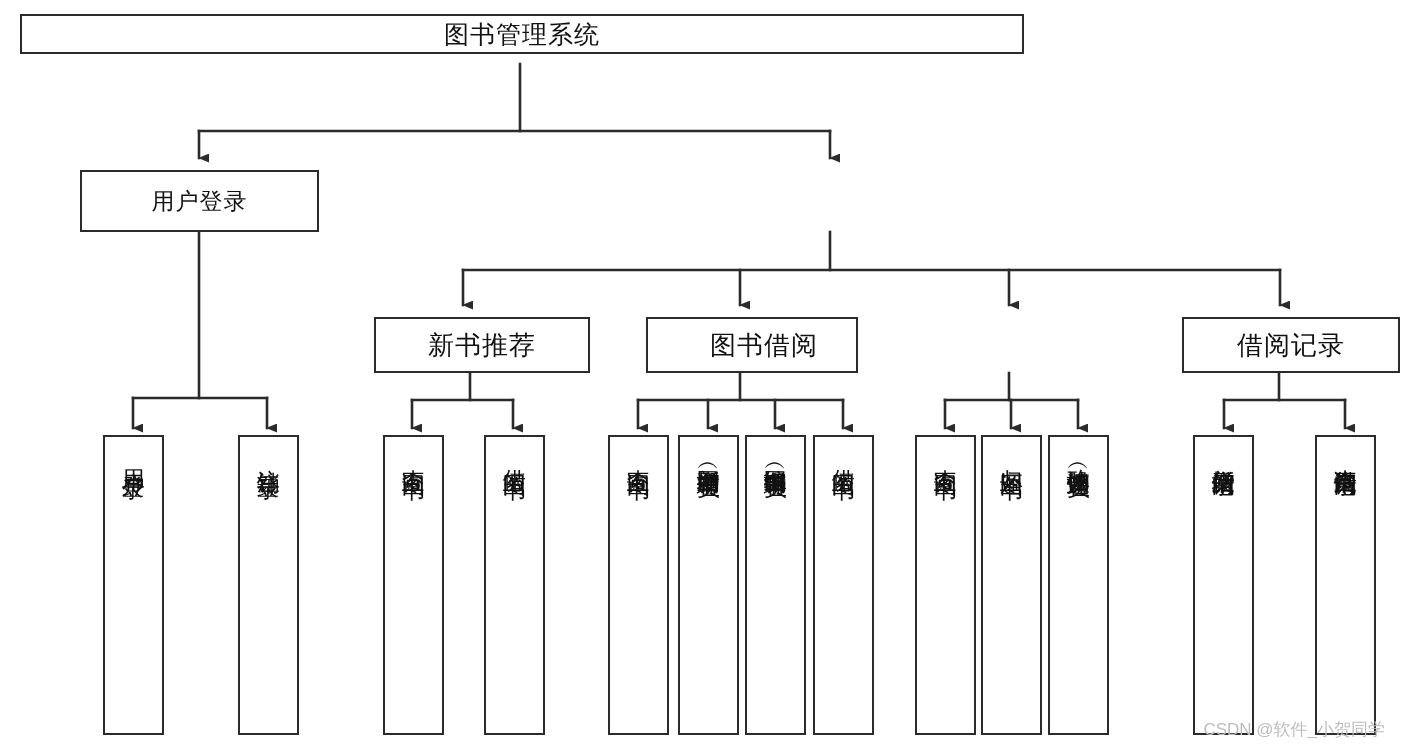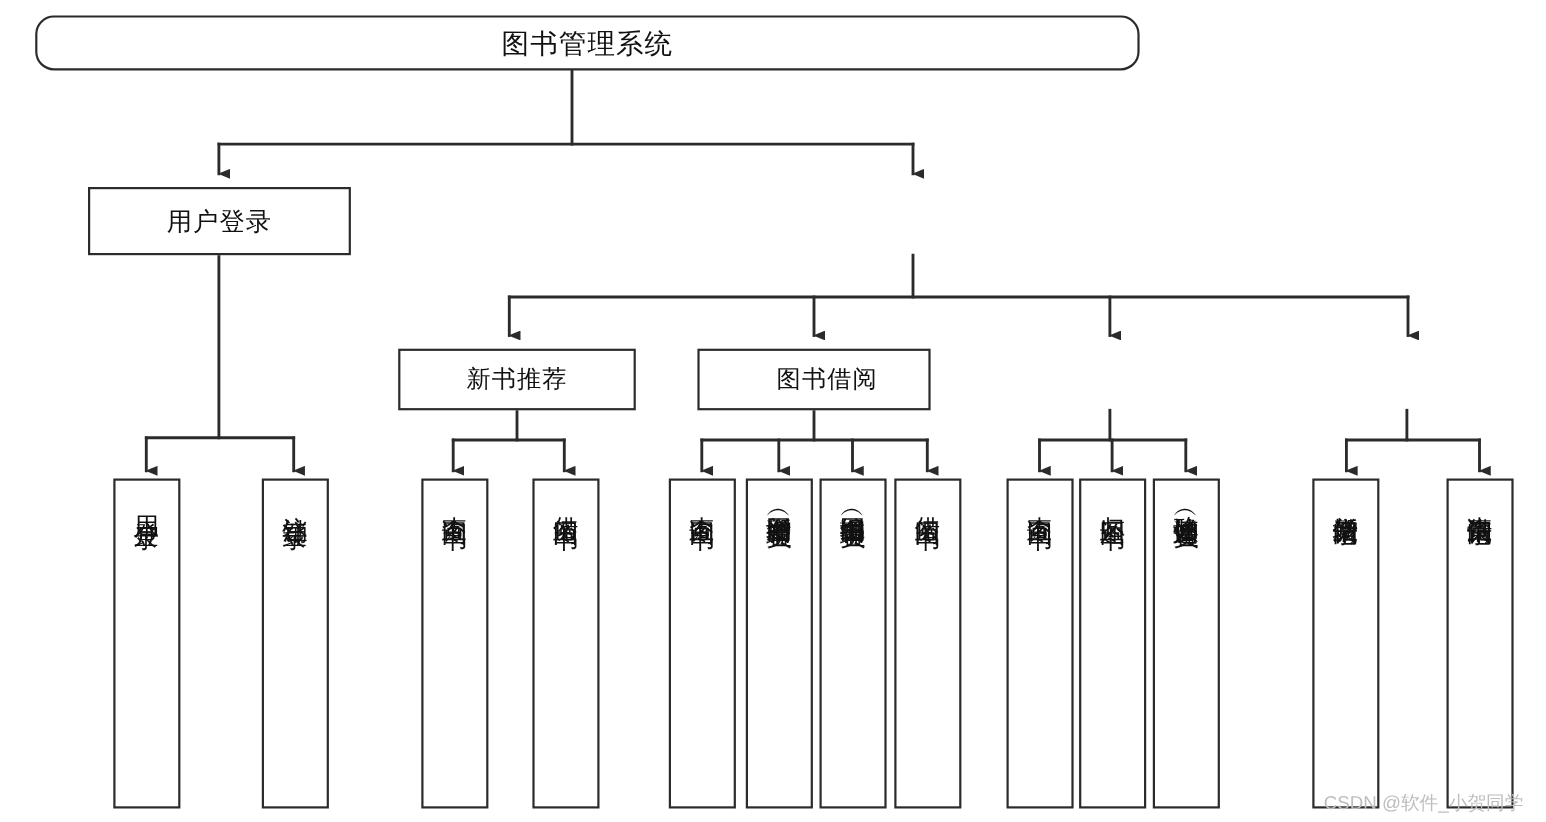--- a/index.html
+++ b/index.html
@@ -38,22 +38,23 @@
   }
   .node.root {
     font-size: 25px;
     letter-spacing: 1px;
   }
   .node.level1 {
     font-size: 23px;
     letter-spacing: 1px;
   }
   .node.level2 {
-    font-size: 22px;
-    letter-spacing: 1px;
+    font-size: 26px;
+    letter-spacing: 1px;
+    margin-left: 12px;
   }
   
   .node.leaf {
     font-size: 23px;
     align-items: flex-start;
     justify-content: center;
     padding-top: 14px;
   }
   .node.leaf .vtext {
     writing-mode: vertical-rl;
@@ -124,34 +125,37 @@
       <path d="M1011,400 L1011,428" marker-end="url(#arrow)"></path>
       <path d="M1078,400 L1078,428" marker-end="url(#arrow)"></path>
 
       <path d="M1279,373 L1279,400"></path>
       <path d="M1224,400 L1345,400"></path>
       <path d="M1224,400 L1224,428" marker-end="url(#arrow)"></path>
       <path d="M1345,400 L1345,428" marker-end="url(#arrow)"></path>
     </g>
   </svg>
 
-  <div class="node root" style="left:32px; top:14px; width:1004px; height:50px;border-radius:17px;">
+  <div class="node root" style="left:20px; top:14px; width:1004px; height:40px;">
     <span>图书管理系统</span>
   </div>
 
   <div class="node level1" style="left:80px; top:170px; width:239px; height:62px;">
     <span>用户登录</span>
   </div>
 
   <div class="node level2" style="left:362px; top:317px; width:216px; height:56px;">
     <span>新书推荐</span>
   </div>
   <div class="node level2" style="left:634px; top:317px; width:212px; height:56px;padding-left:24px;">
     <span>图书借阅</span>
   </div>
+  <div class="node level2" style="left:1170px; top:317px; width:218px; height:56px;">
+    <span>借阅记录</span>
+  </div>
 
   <div class="node leaf" style="left:103px; top:435px; width:61px; height:300px;">
     <span class="vtext">用户登录</span>
   </div>
   <div class="node leaf" style="left:238px; top:435px; width:61px; height:300px;">
     <span class="vtext">注销登录</span>
   </div>
 
   <div class="node leaf" style="left:383px; top:435px; width:61px; height:300px;">
     <span class="vtext">查询图书</span>

